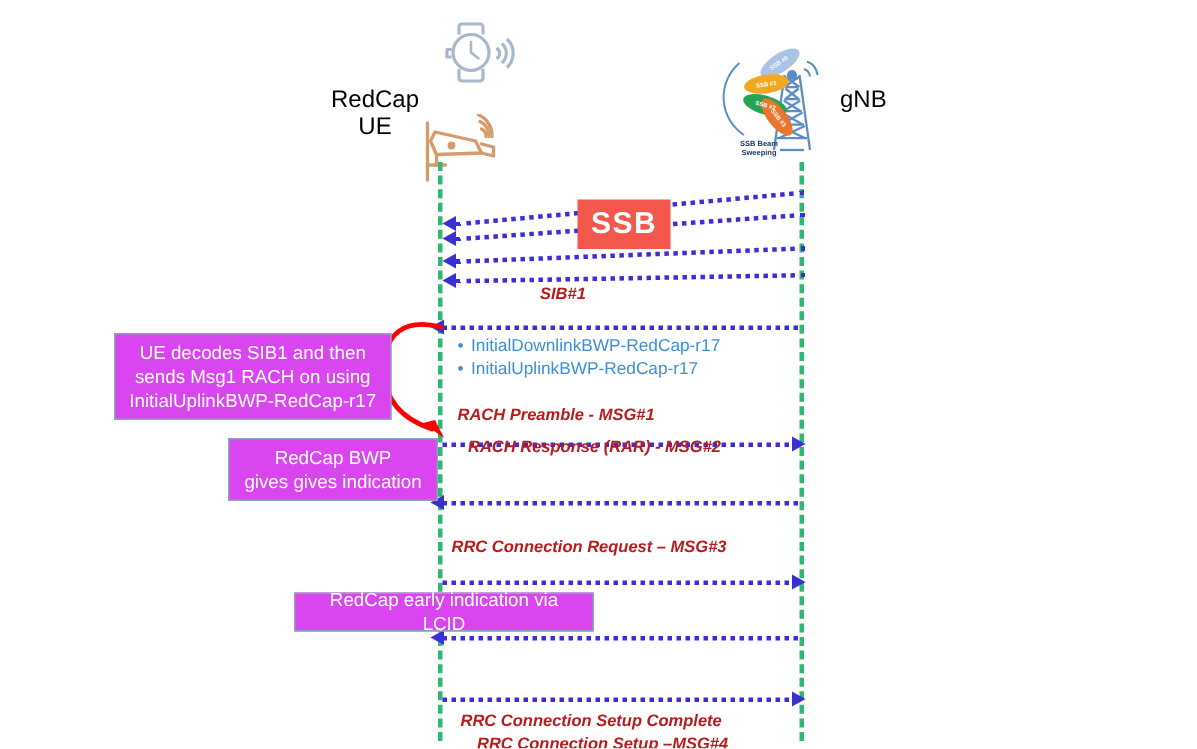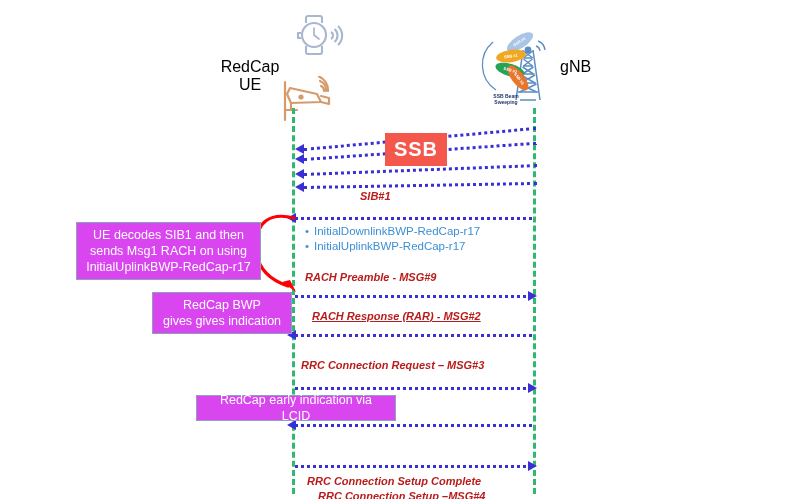--- a/index.html
+++ b/index.html
@@ -245,25 +245,25 @@
     <div class="row">
       <span class="bullet">•</span>
       <span>InitialDownlinkBWP-RedCap-r17</span>
     </div>
     <div class="row">
       <span class="bullet">•</span>
       <span>InitialUplinkBWP-RedCap-r17</span>
     </div>
   </div>
 
-  <div class="abs msg-label" style="left:305px; top:271px;">RACH Preamble - MSG#9</div>
+  <div class="abs msg-label" style="left:305px; top:271px;">RACH Preamble - MSG#1</div>
   <div class="abs msg-line" style="top:295px;"></div>
   <div class="abs arrowhead arrow-right" style="left:528px; top:291px;"></div>
 
-  <div class="abs msg-label" style="left:312px; top:310px;text-decoration:underline;">RACH Response (RAR) - MSG#2</div>
+  <div class="abs msg-label" style="left:312px; top:292px;">RACH Response (RAR) - MSG#2</div>
   <div class="abs msg-line" style="top:334px;"></div>
   <div class="abs arrowhead arrow-left" style="left:287px; top:330px;"></div>
 
   <div class="abs msg-label" style="left:301px; top:359px;text-align:right;">RRC Connection Request – MSG#3</div>
   <div class="abs msg-line" style="top:387px;"></div>
   <div class="abs arrowhead arrow-right" style="left:528px; top:383px;"></div>
 
   <div class="abs msg-line" style="top:424px;"></div>
   <div class="abs arrowhead arrow-left" style="left:287px; top:420px;"></div>
   <div class="abs msg-label" style="left:318px; top:442px;margin-top:48px;">RRC Connection Setup –MSG#4</div>

